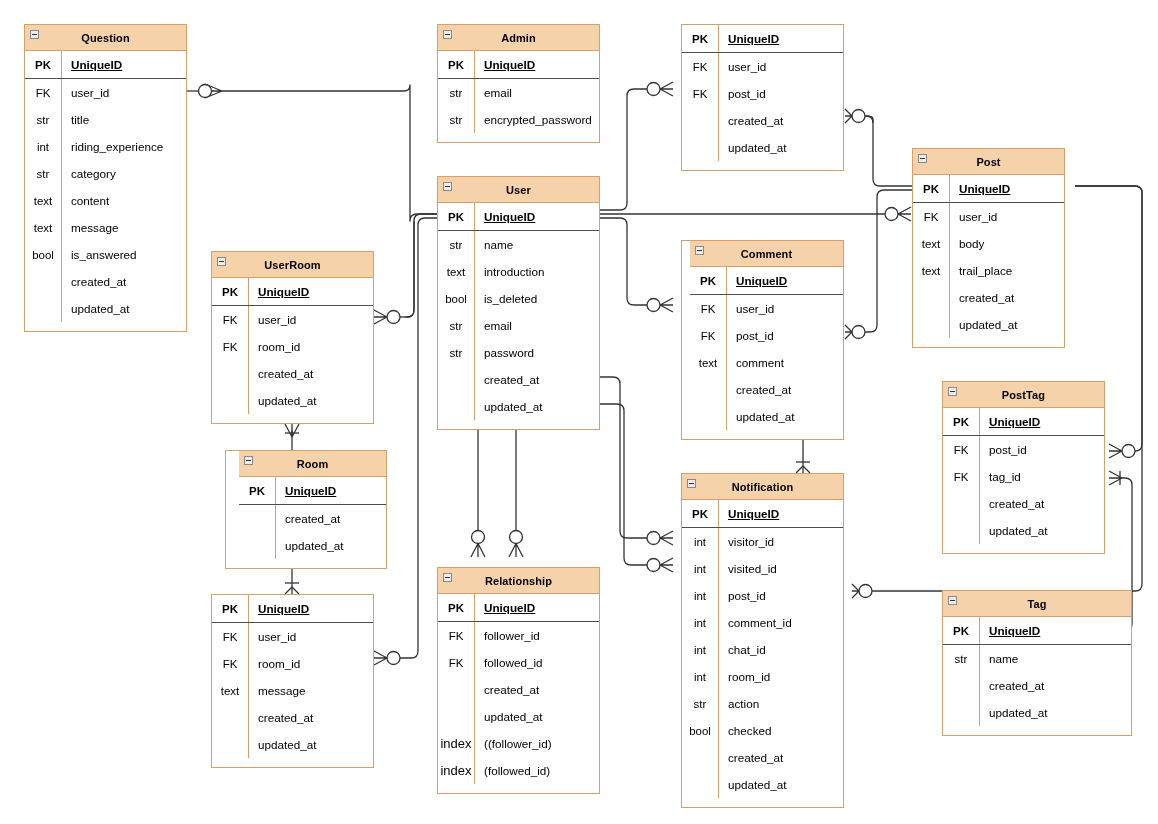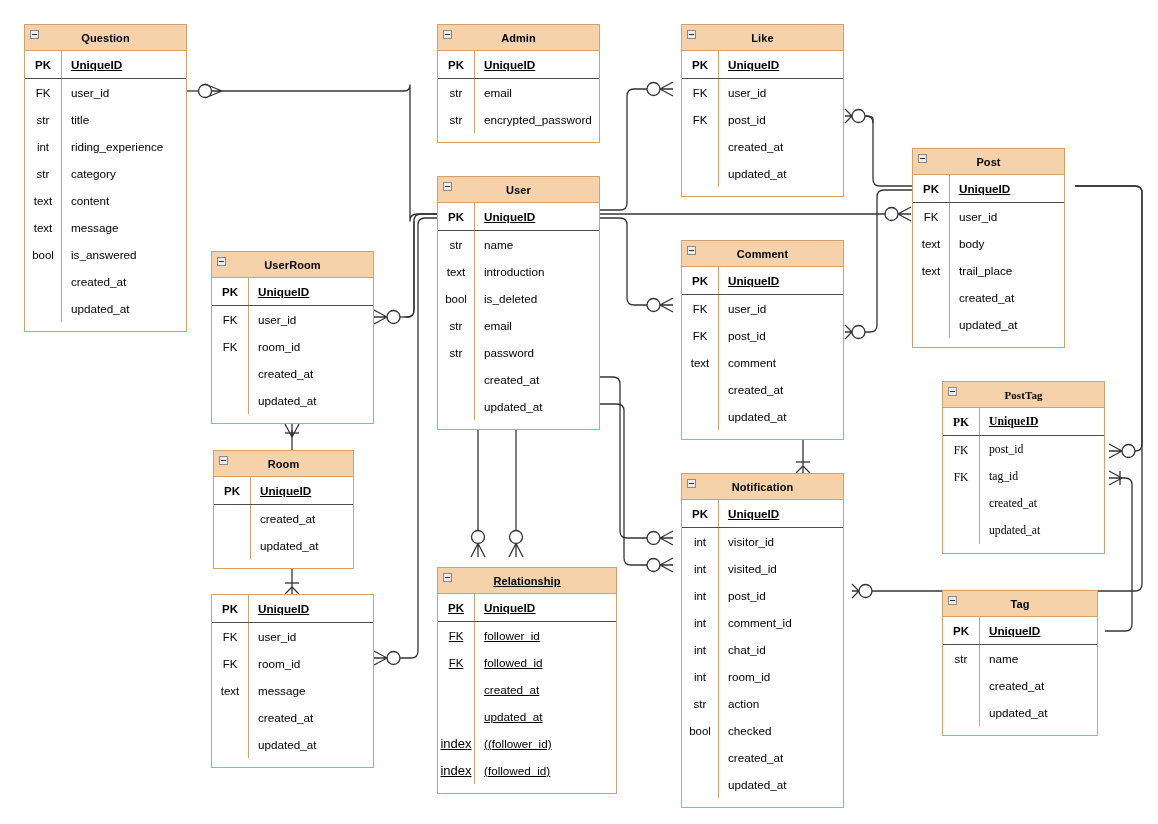--- a/index.html
+++ b/index.html
@@ -322,24 +322,20 @@
           </div>
           <div class="row">
             <span class="cell-type">str</span>
             <span class="cell-sep"></span>
             <span class="cell-name">encrypted_password</span>
           </div>
           <div class="rows-pad"></div>
         </div>
       </div>
       <div class="entity" style="left: 681px; top: 24px; width: 163px;">
-        <div class="entity-header">
-          <span class="collapse-box"></span>
-          <span class="entity-title">Like</span>
-        </div>
         <div class="rows">
           <div class="row pk-row">
             <span class="cell-type bold">PK</span>
             <span class="cell-sep"></span>
             <span class="cell-name pk">UniqueID</span>
           </div>
           <div class="row">
             <span class="cell-type">FK</span>
             <span class="cell-sep"></span>
             <span class="cell-name">user_id</span>
@@ -443,21 +439,21 @@
             <span class="cell-name">created_at</span>
           </div>
           <div class="row">
             <span class="cell-type"></span>
             <span class="cell-sep"></span>
             <span class="cell-name">updated_at</span>
           </div>
           <div class="rows-pad"></div>
         </div>
       </div>
-      <div class="entity" style="left: 681px; top: 240px; width: 163px;">
+      <div class="entity" style="left: 681px; top: 240px; width: 163px; padding-left: 8px;">
         <div class="entity-header">
           <span class="collapse-box"></span>
           <span class="entity-title">Comment</span>
         </div>
         <div class="rows">
           <div class="row pk-row">
             <span class="cell-type bold">PK</span>
             <span class="cell-sep"></span>
             <span class="cell-name pk">UniqueID</span>
           </div>
@@ -516,21 +512,21 @@
             <span class="cell-name">created_at</span>
           </div>
           <div class="row">
             <span class="cell-type"></span>
             <span class="cell-sep"></span>
             <span class="cell-name">updated_at</span>
           </div>
           <div class="rows-pad"></div>
         </div>
       </div>
-      <div class="entity" style="left: 213px; top: 450px; width: 141px;">
+      <div class="entity" style="left: 225px; top: 450px; width: 162px; padding-left: 13px;">
         <div class="entity-header">
           <span class="collapse-box"></span>
           <span class="entity-title">Room</span>
         </div>
         <div class="rows">
           <div class="row pk-row">
             <span class="cell-type bold">PK</span>
             <span class="cell-sep"></span>
             <span class="cell-name pk">UniqueID</span>
           </div>
@@ -575,21 +571,21 @@
             <span class="cell-name">created_at</span>
           </div>
           <div class="row">
             <span class="cell-type"></span>
             <span class="cell-sep"></span>
             <span class="cell-name">updated_at</span>
           </div>
           <div class="rows-pad"></div>
         </div>
       </div>
-      <div class="entity" style="left: 437px; top: 567px; width: 180px; text-decoration: underline;">
+      <div class="entity" style="left: 437px; top: 567px; width: 163px;">
         <div class="entity-header">
           <span class="collapse-box"></span>
           <span class="entity-title">Relationship</span>
         </div>
         <div class="rows">
           <div class="row pk-row">
             <span class="cell-type bold">PK</span>
             <span class="cell-sep"></span>
             <span class="cell-name pk">UniqueID</span>
           </div>
@@ -683,21 +679,21 @@
             <span class="cell-name">created_at</span>
           </div>
           <div class="row">
             <span class="cell-type"></span>
             <span class="cell-sep"></span>
             <span class="cell-name">updated_at</span>
           </div>
           <div class="rows-pad"></div>
         </div>
       </div>
-      <div class="entity" style="left: 942px; top: 381px; width: 163px; font-family: Liberation Serif, serif;">
+      <div class="entity" style="left: 942px; top: 381px; width: 163px;">
         <div class="entity-header">
           <span class="collapse-box"></span>
           <span class="entity-title">PostTag</span>
         </div>
         <div class="rows">
           <div class="row pk-row">
             <span class="cell-type bold">PK</span>
             <span class="cell-sep"></span>
             <span class="cell-name pk">UniqueID</span>
           </div>
@@ -717,21 +713,21 @@
             <span class="cell-name">created_at</span>
           </div>
           <div class="row">
             <span class="cell-type"></span>
             <span class="cell-sep"></span>
             <span class="cell-name">updated_at</span>
           </div>
           <div class="rows-pad"></div>
         </div>
       </div>
-      <div class="entity" style="left: 942px; top: 590px; width: 156px;">
+      <div class="entity" style="left: 942px; top: 590px; width: 190px;">
         <div class="entity-header">
           <span class="collapse-box"></span>
           <span class="entity-title">Tag</span>
         </div>
         <div class="rows">
           <div class="row pk-row">
             <span class="cell-type bold">PK</span>
             <span class="cell-sep"></span>
             <span class="cell-name pk">UniqueID</span>
           </div>

